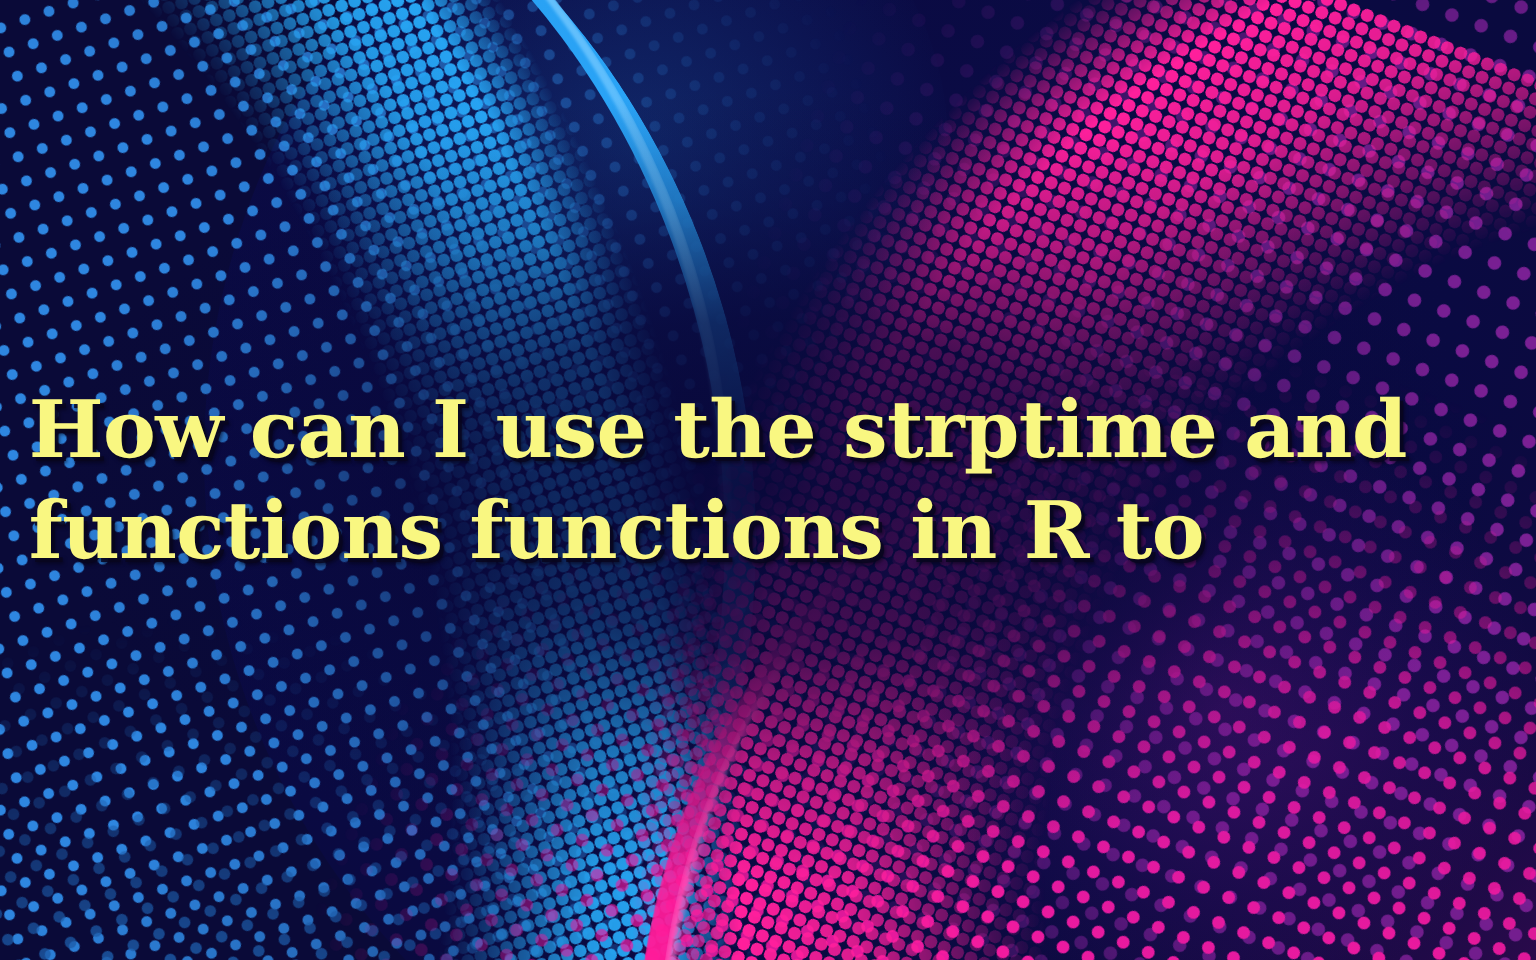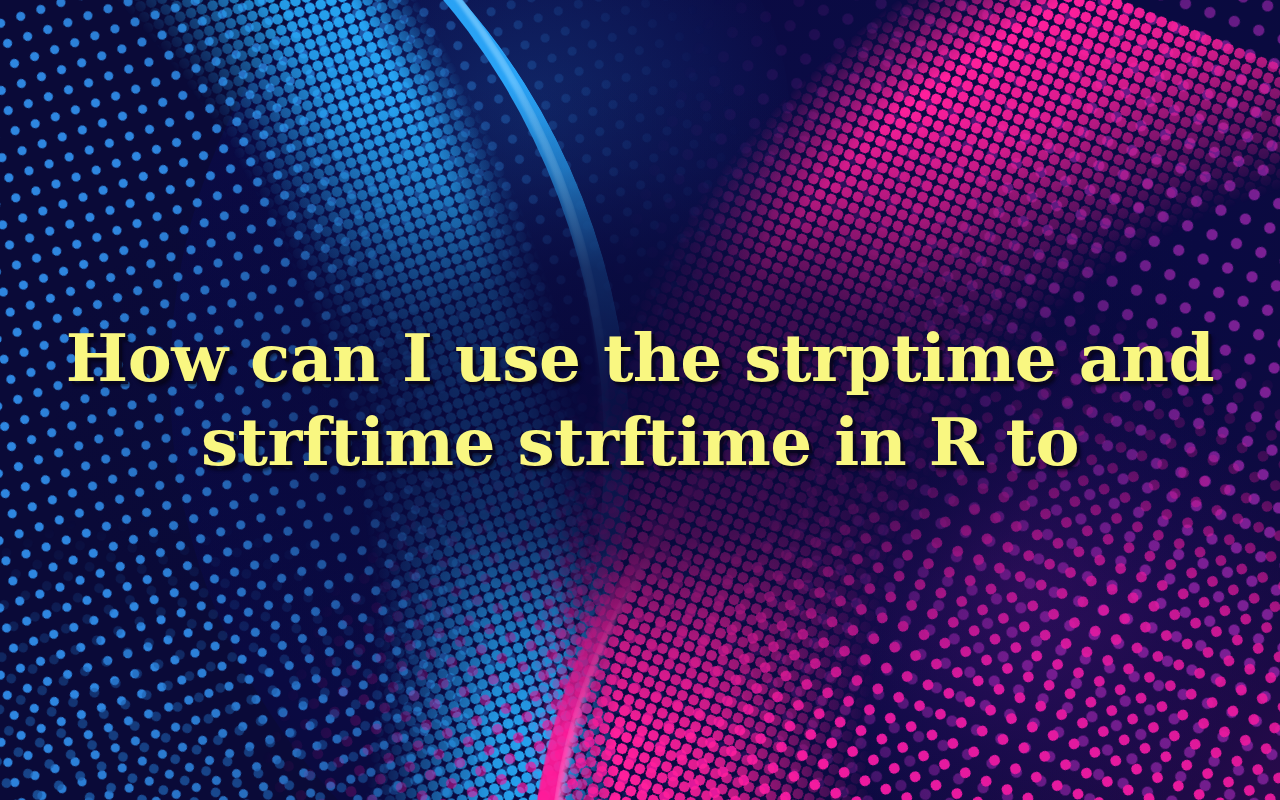--- a/index.html
+++ b/index.html
@@ -187,21 +187,20 @@
     pointer-events: none;
   }
 
   
   .headline {
     position: absolute;
     left: 0;
     right: 0;
     top: 272px;
     padding: 0 24px;
-    text-align: center;
     font-family: "DejaVu Serif", "Liberation Serif", serif;
     font-weight: bold;
     font-size: 66px;
     line-height: 84px;
     letter-spacing: -0.5px;
     color: #f9f781;
     text-shadow:
       3px 3px 0 rgba(8,6,30,0.85),
       4px 5px 3px rgba(5,4,22,0.6);
     white-space: nowrap;
@@ -229,16 +228,16 @@
   <div class="dots dots-magenta-hot"></div>
   <div class="arc-magenta"></div>
   <div class="arc-magenta2"></div>
 
   <div class="glow-cyan"></div>
   <div class="glow-violet"></div>
   <div class="vignette"></div>
 
   <h1 class="headline">
     <span class="hl-line">How can I use the strptime and</span>
-    <span class="hl-line">strftime strftime in R to</span>
+    <span class="hl-line">functions functions in R to</span>
   </h1>
 
 </div>
 
 </body></html>

